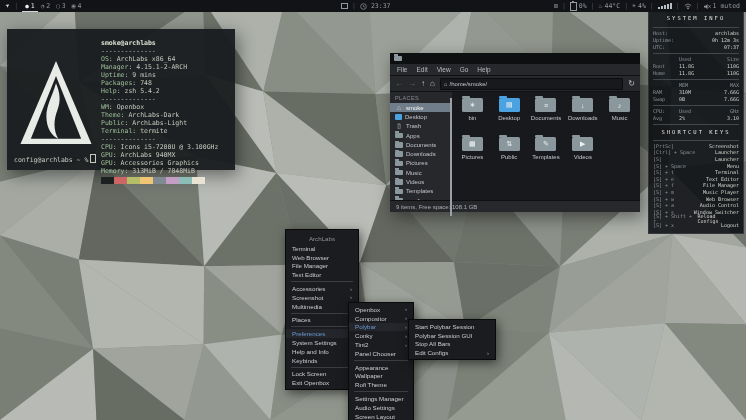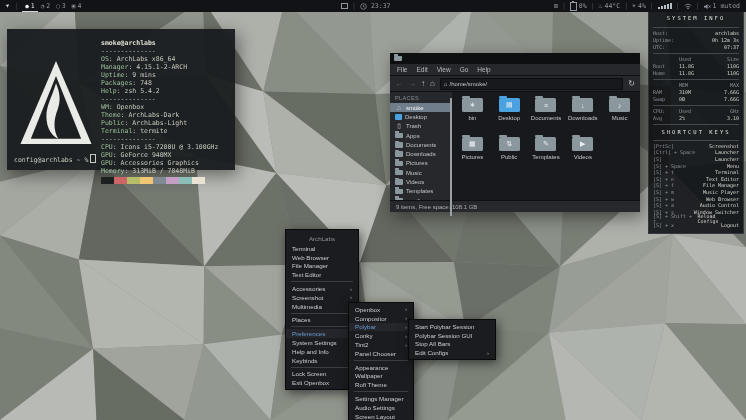--- a/index.html
+++ b/index.html
@@ -278,21 +278,21 @@
       <div class="t-line"><span class="t-k">Uptime</span><span>: 9 mins</span></div>
       <div class="t-line"><span class="t-k">Packages</span><span>: 748</span></div>
       <div class="t-line"><span class="t-k">Help</span><span>: zsh 5.4.2</span></div>
       <div class="t-line">--------------</div>
       <div class="t-line"><span class="t-k">WM</span><span>: Openbox</span></div>
       <div class="t-line"><span class="t-k">Theme</span><span>: ArchLabs-Dark</span></div>
       <div class="t-line"><span class="t-k">Public</span><span>: ArchLabs-Light</span></div>
       <div class="t-line"><span class="t-k">Terminal</span><span>: termite</span></div>
       <div class="t-line">--------------</div>
       <div class="t-line"><span class="t-k">CPU</span><span>: Icons i5-7200U @ 3.100GHz</span></div>
-      <div class="t-line"><span class="t-k">GPU</span><span>: GeForce 940MX</span></div>
+      <div class="t-line"><span class="t-k">GPU</span><span>: ArchLabs 940MX</span></div>
       <div class="t-line"><span class="t-k">GPU</span><span>: Accessories Graphics</span></div>
       <div class="t-line"><span class="t-k">Memory</span><span>: 313MiB / 7848MiB</span></div>
     </div>
   <div class="palette" id="term-palette">
       <span style="background: rgb(29, 32, 33);"></span>
       <span style="background: rgb(204, 102, 102);"></span>
       <span style="background: rgb(181, 189, 104);"></span>
       <span style="background: rgb(240, 198, 116);"></span>
       <span style="background: rgb(127, 138, 147);"></span>
       <span style="background: rgb(196, 158, 196);"></span>

